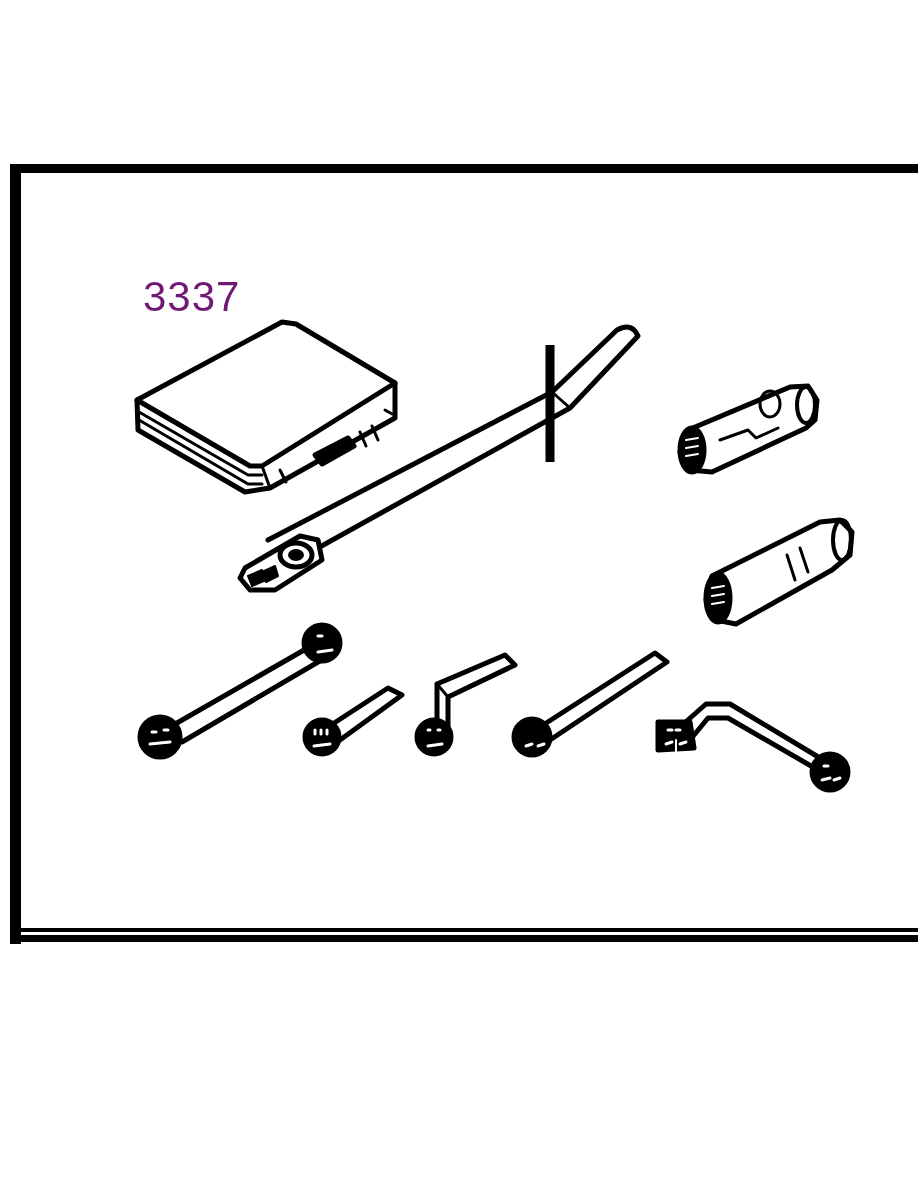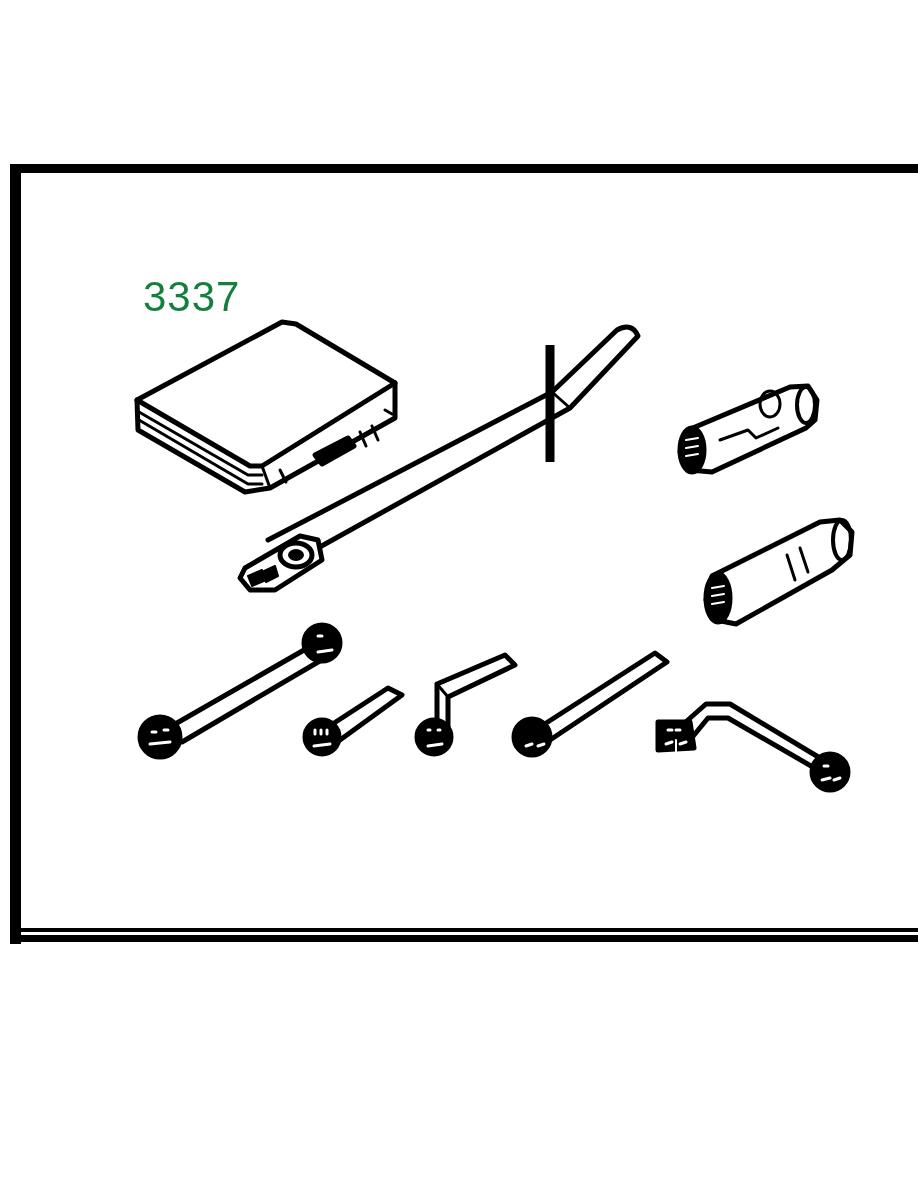--- a/index.html
+++ b/index.html
@@ -2,21 +2,21 @@
 <html><head>
 <meta charset="utf-8">
 <style>
   html, body { margin: 0; padding: 0; background: #ffffff; }
   body { width: 918px; height: 1188px; position: relative; overflow: hidden; font-family: "Liberation Sans", sans-serif; }
   .frame { position: absolute; left: 10px; top: 162px; width: 930px; height: 776px; }
   .frame-top { position: absolute; left: 10px; top: 164px; width: 920px; height: 9px; background: #000; }
   .frame-left { position: absolute; left: 10px; top: 164px; width: 11px; height: 780px; background: #000; }
   .frame-bottom-inner { position: absolute; left: 18px; top: 928px; width: 900px; height: 4px; background: #000; }
   .frame-bottom-outer { position: absolute; left: 10px; top: 935px; width: 908px; height: 7px; background: #000; }
-  .part-number { position: absolute; left: 143px; top: 276px; font-size: 42px; font-weight: normal; letter-spacing: 1px; color: #15803d; line-height: 1; }
+  .part-number { position: absolute; left: 143px; top: 276px; font-size: 42px; font-weight: normal; letter-spacing: 1px; color: #701a75; line-height: 1; }
   svg.art { position: absolute; left: 0; top: 0; }
   .tool { cursor: default; }
 </style>
 </head>
 <body>
 
 <div class="frame">
 </div>
 <div class="frame-top"></div>
 <div class="frame-left"></div>

